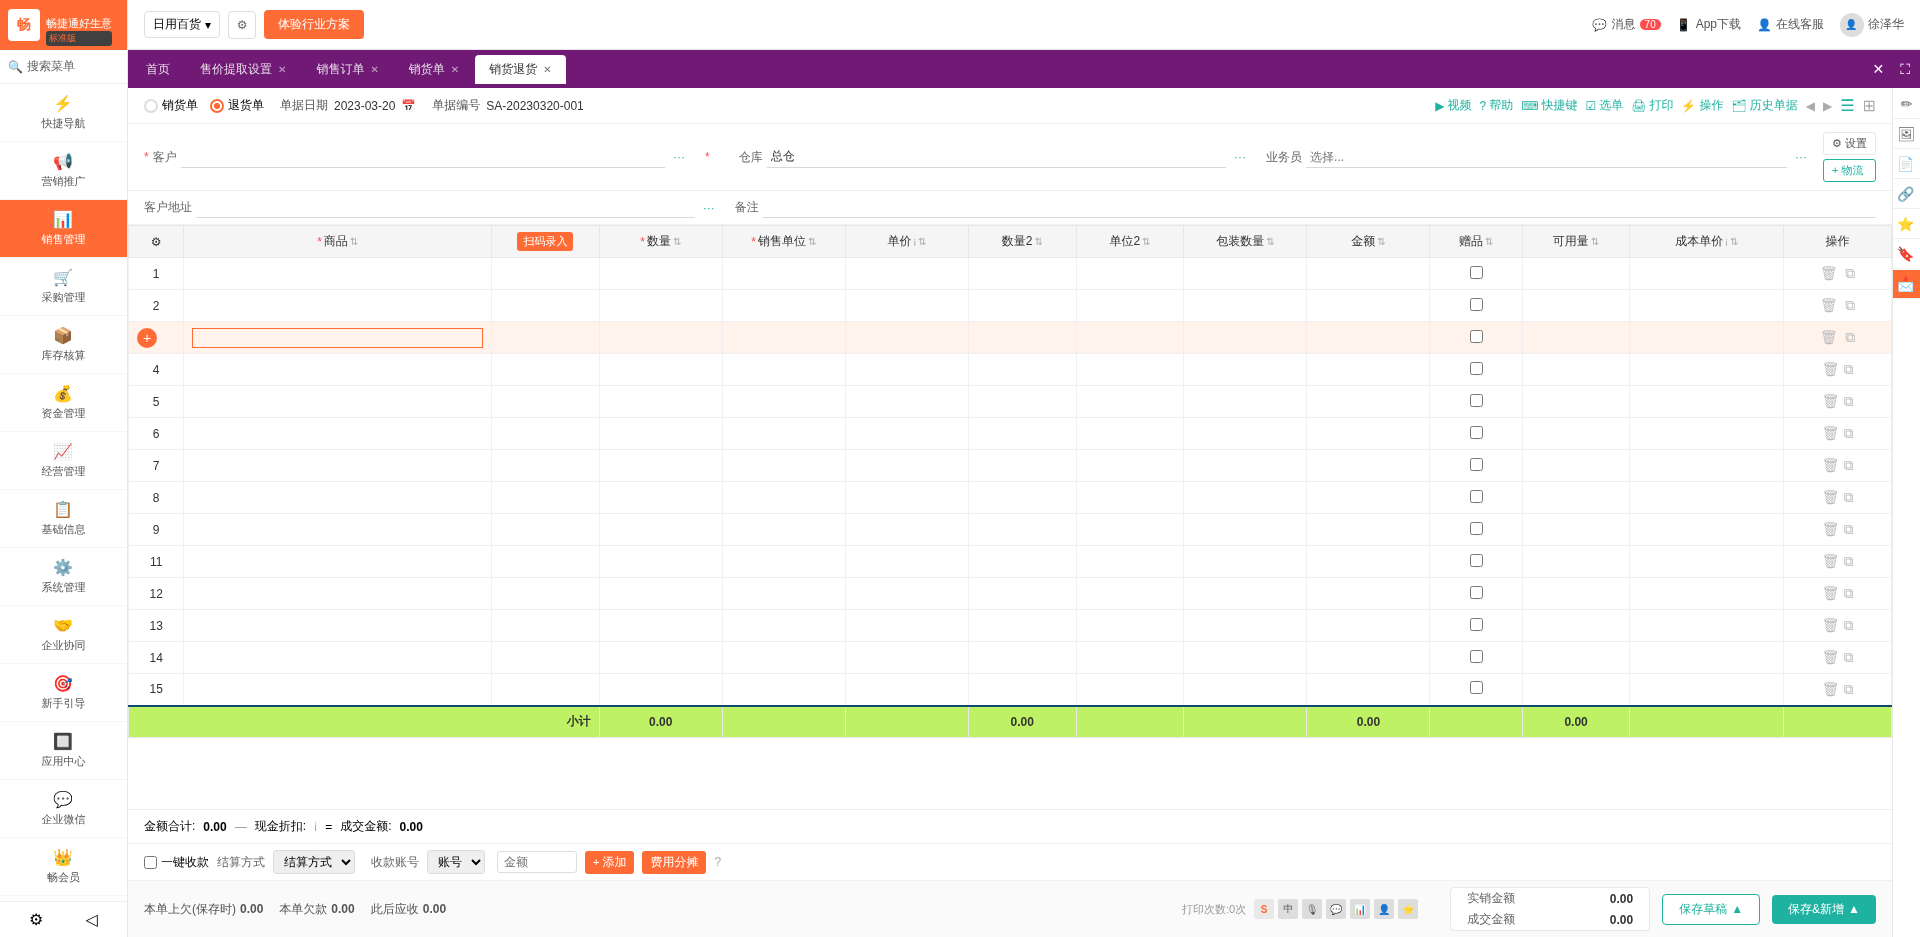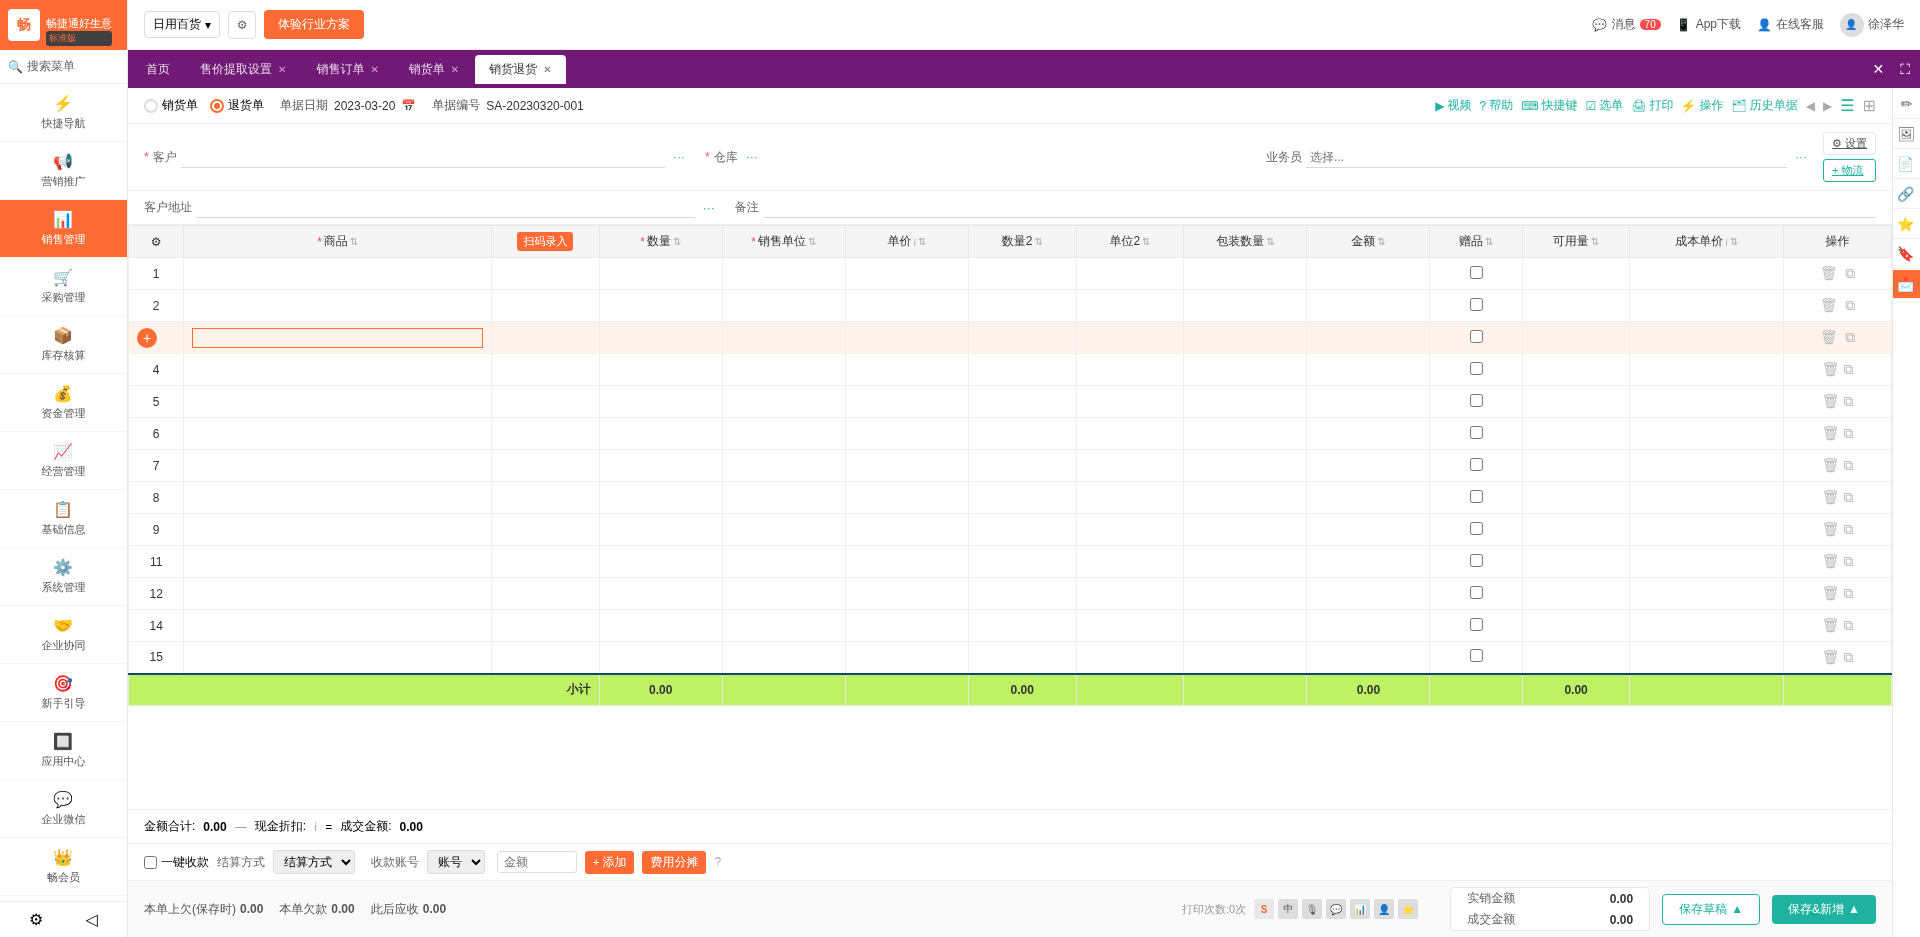--- a/index.html
+++ b/index.html
@@ -96,21 +96,21 @@
 
     
     .summary-panel { background: #fff; border: 1px solid #e8e8e8; border-radius: 4px; padding: 0 16px; min-width: 200px; }
     .summary-row { display: flex; justify-content: space-between; align-items: center; padding: 2px 0; gap: 16px; }
     .summary-label { color: #666; }
     .summary-value { color: #333; font-weight: bold; }
 
     
     .btn-save-draft { background: #fff; border: 1px solid #20b2a0; color: #20b2a0; border-radius: 4px; padding: 6px 16px; cursor: pointer; display: flex; align-items: center; gap: 4px; }
     .btn-save-new { background: #20b2a0; color: #fff; border: none; border-radius: 4px; padding: 6px 16px; cursor: pointer; display: flex; align-items: center; gap: 4px; }
-    .right-small-btn { background: #fff; border: 1px solid #e8e8e8; border-radius: 3px; padding: 3px 8px; cursor: pointer; color: #555; font-size: 11px; display: flex; align-items: center; gap: 3px; text-decoration: underline; }
+    .right-small-btn { background: #fff; border: 1px solid #e8e8e8; border-radius: 3px; padding: 3px 8px; cursor: pointer; color: #555; font-size: 11px; display: flex; align-items: center; gap: 3px; }
 
     
     .content-with-side { display: flex; flex: 1; overflow: hidden; }
     .content-main { flex: 1; display: flex; flex-direction: column; overflow: hidden; }
     .right-panel { width: 28px; background: #fff; border-left: 1px solid #e8e8e8; display: flex; flex-direction: column; gap: 1px; padding: 2px 0; overflow: hidden; }
     .right-panel-icon { font-size: 14px; display: block; text-align: center; padding: 6px 4px; cursor: pointer; color: #666; border-bottom: 1px solid #f0f0f0; }
 
     
     .bottom-icons { display: flex; align-items: center; gap: 4px; }
     .bottom-icon { width: 20px; height: 20px; background: #ddd; border-radius: 2px; display: flex; align-items: center; justify-content: center; font-size: 10px; color: #555; cursor: pointer; }
@@ -298,21 +298,22 @@
 
         <div style="padding:8px 16px; display:flex; gap:0; border-bottom:1px solid #f0f0f0; align-items:center;">
           <div style="display:flex;align-items:center;gap:4px;flex:1;">
             <span style="color:#ff4d4f;">*</span>
             <span style="color:#666;">客户</span>
             <input type="text" class="form-field-input" style="border-top: none; border-right: none; border-left: none; border-image: initial; border-bottom: 1px solid rgb(217, 217, 217); flex: 1 1 0%; min-width: 150px; outline: none; padding: 3px 4px;">
             <span class="form-field-dots">···</span>
           </div>
           <div style="display:flex;align-items:center;gap:4px;flex:1;margin-left:20px;">
             <span style="color:#ff4d4f;">*</span>
-            <span style="color:#666;">仓库</span>
+            <span style="color:#666;margin-left:25px;">仓库</span>
+            <input type="text" class="form-field-input" style="border-top: none; border-right: none; border-left: none; border-image: initial; border-bottom: 1px solid rgb(217, 217, 217); flex: 1 1 0%; min-width: 100px; outline: none; padding: 3px 4px;" value="总仓" placeholder="总仓">
             <span class="form-field-dots">···</span>
           </div>
           <div style="display:flex;align-items:center;gap:4px;flex:1;margin-left:20px;">
             <span style="color:#666;">业务员</span>
             <input type="text" class="form-field-input" placeholder="选择..." style="border-top: none; border-right: none; border-left: none; border-image: initial; border-bottom: 1px solid rgb(217, 217, 217); flex: 1 1 0%; min-width: 100px; outline: none; padding: 3px 4px;">
             <span class="form-field-dots">···</span>
           </div>
           <div style="display:flex;flex-direction:column;gap:4px;margin-left:16px;">
             <button class="right-small-btn">⚙ 设置</button>
             <button class="right-small-btn" style="color:#20b2a0;border-color:#20b2a0;">+ 物流</button>
@@ -584,20 +585,36 @@
                   <td></td>
                   <td></td>
                   <td></td>
                   <td class="checkbox-cell"><input type="checkbox" style=""></td>
                   <td></td>
                   <td></td>
                   <td><span class="col-delete">🗑</span><span class="col-copy">⧉</span></td>
                 </tr>
               <tr>
                   <td class="row-num">12</td>
+                  <td></td>
+                  <td></td>
+                  <td></td>
+                  <td></td>
+                  <td></td>
+                  <td></td>
+                  <td></td>
+                  <td></td>
+                  <td></td>
+                  <td class="checkbox-cell"><input type="checkbox" style=""></td>
+                  <td></td>
+                  <td></td>
+                  <td><span class="col-delete">🗑</span><span class="col-copy">⧉</span></td>
+                </tr>
+              <tr>
+                  <td class="row-num">13</td>
                   <td></td>
                   <td></td>
                   <td></td>
                   <td></td>
                   <td></td>
                   <td></td>
                   <td></td>
                   <td></td>
                   <td></td>
                   <td class="checkbox-cell"><input type="checkbox" style=""></td>

